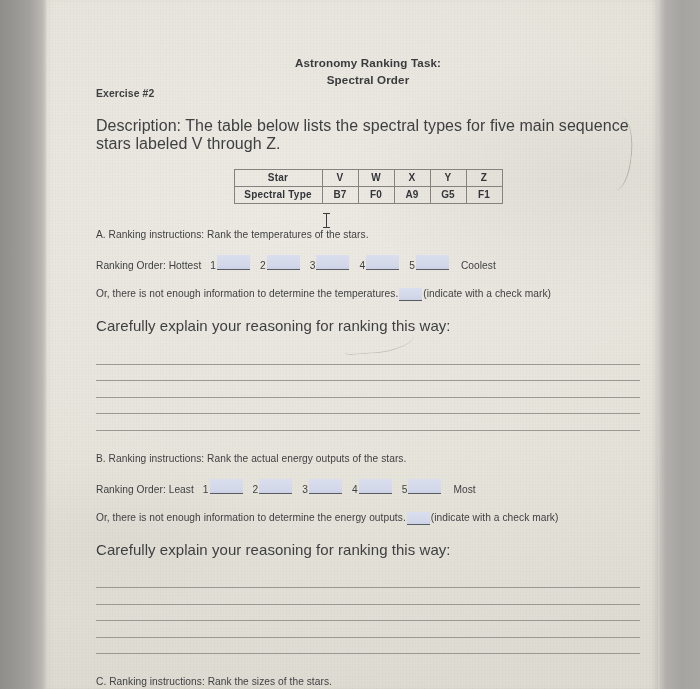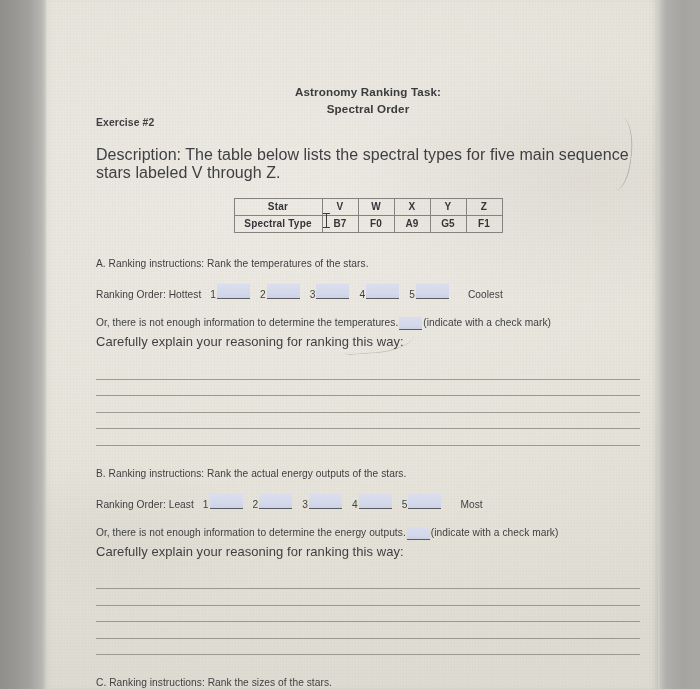--- a/index.html
+++ b/index.html
@@ -63,21 +63,21 @@
 
   
   .title {
     text-align: center;
     font-weight: bold;
     font-size: 11.6px;
     color: #3a3b3d;
     letter-spacing: .15px;
     line-height: 16.5px;
   }
-  #title-block { padding-top: 84px; }
+  #title-block { padding-top: 55px; }
 
   .exercise {
     font-size: 10.4px;
     font-weight: bold;
     color: #3e3f41;
     letter-spacing: .1px;
   }
 
   .description {
     margin-top: 18px;
@@ -121,21 +121,21 @@
     display: flex;
     align-items: flex-end;
     font-size: 10.2px;
     color: #3e3f41;
     letter-spacing: .05px;
     white-space: nowrap;
   }
   .rank-lead { font-weight: 500; }
   .rank-num  { margin-left: 9px; margin-right: 0px; }
   .rank-row .rank-num:first-of-type { margin-left: 9px; }
-  .rank-end  { margin-left: 18px; }
+  .rank-end  { margin-left: 11px; }
 
   
   .blank {
     display: inline-block;
     width: 33px;
     height: 15px;
     background: linear-gradient(180deg, #dadeee 0%, #d3d8ea 70%, #ccd2e6 100%);
     border-bottom: 1.4px solid #595b60;
     margin: 0 1px 1px 1px;
     vertical-align: bottom;
@@ -148,22 +148,22 @@
 
   .notenough {
     margin-top: 16px;
     font-size: 10.2px;
     color: #3e3f41;
     letter-spacing: .05px;
     line-height: 14px;
   }
 
   .explain {
-    margin-top: 4px;
-    font-size: 13px;
+    margin-top: 16px;
+    font-size: 15px;
     color: #3e3f41;
     letter-spacing: .05px;
   }
 
   
   .lines { margin-top: 14px; }
   .rule {
     height: 16.5px;
     border-bottom: 1px solid #9a9992;
   }

